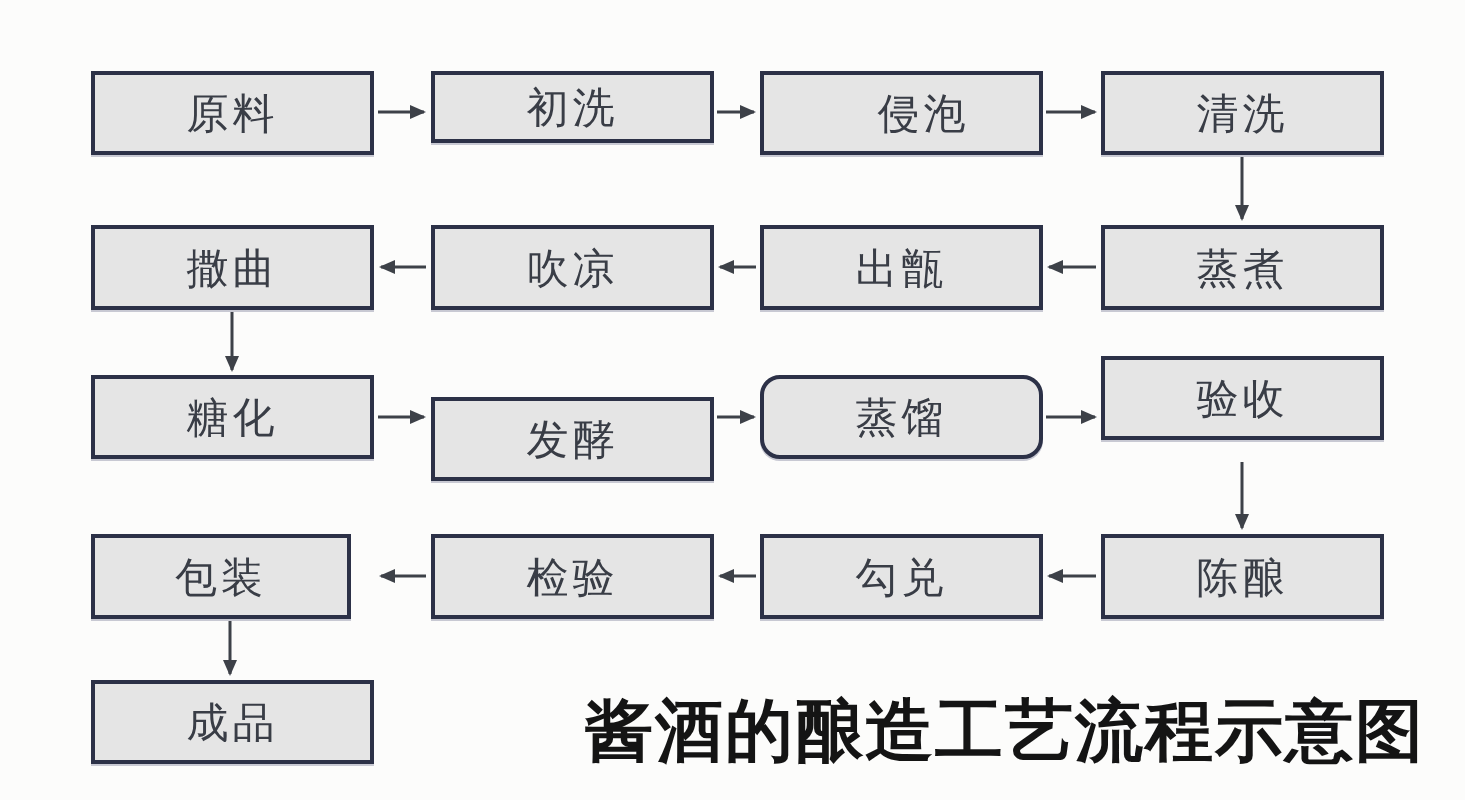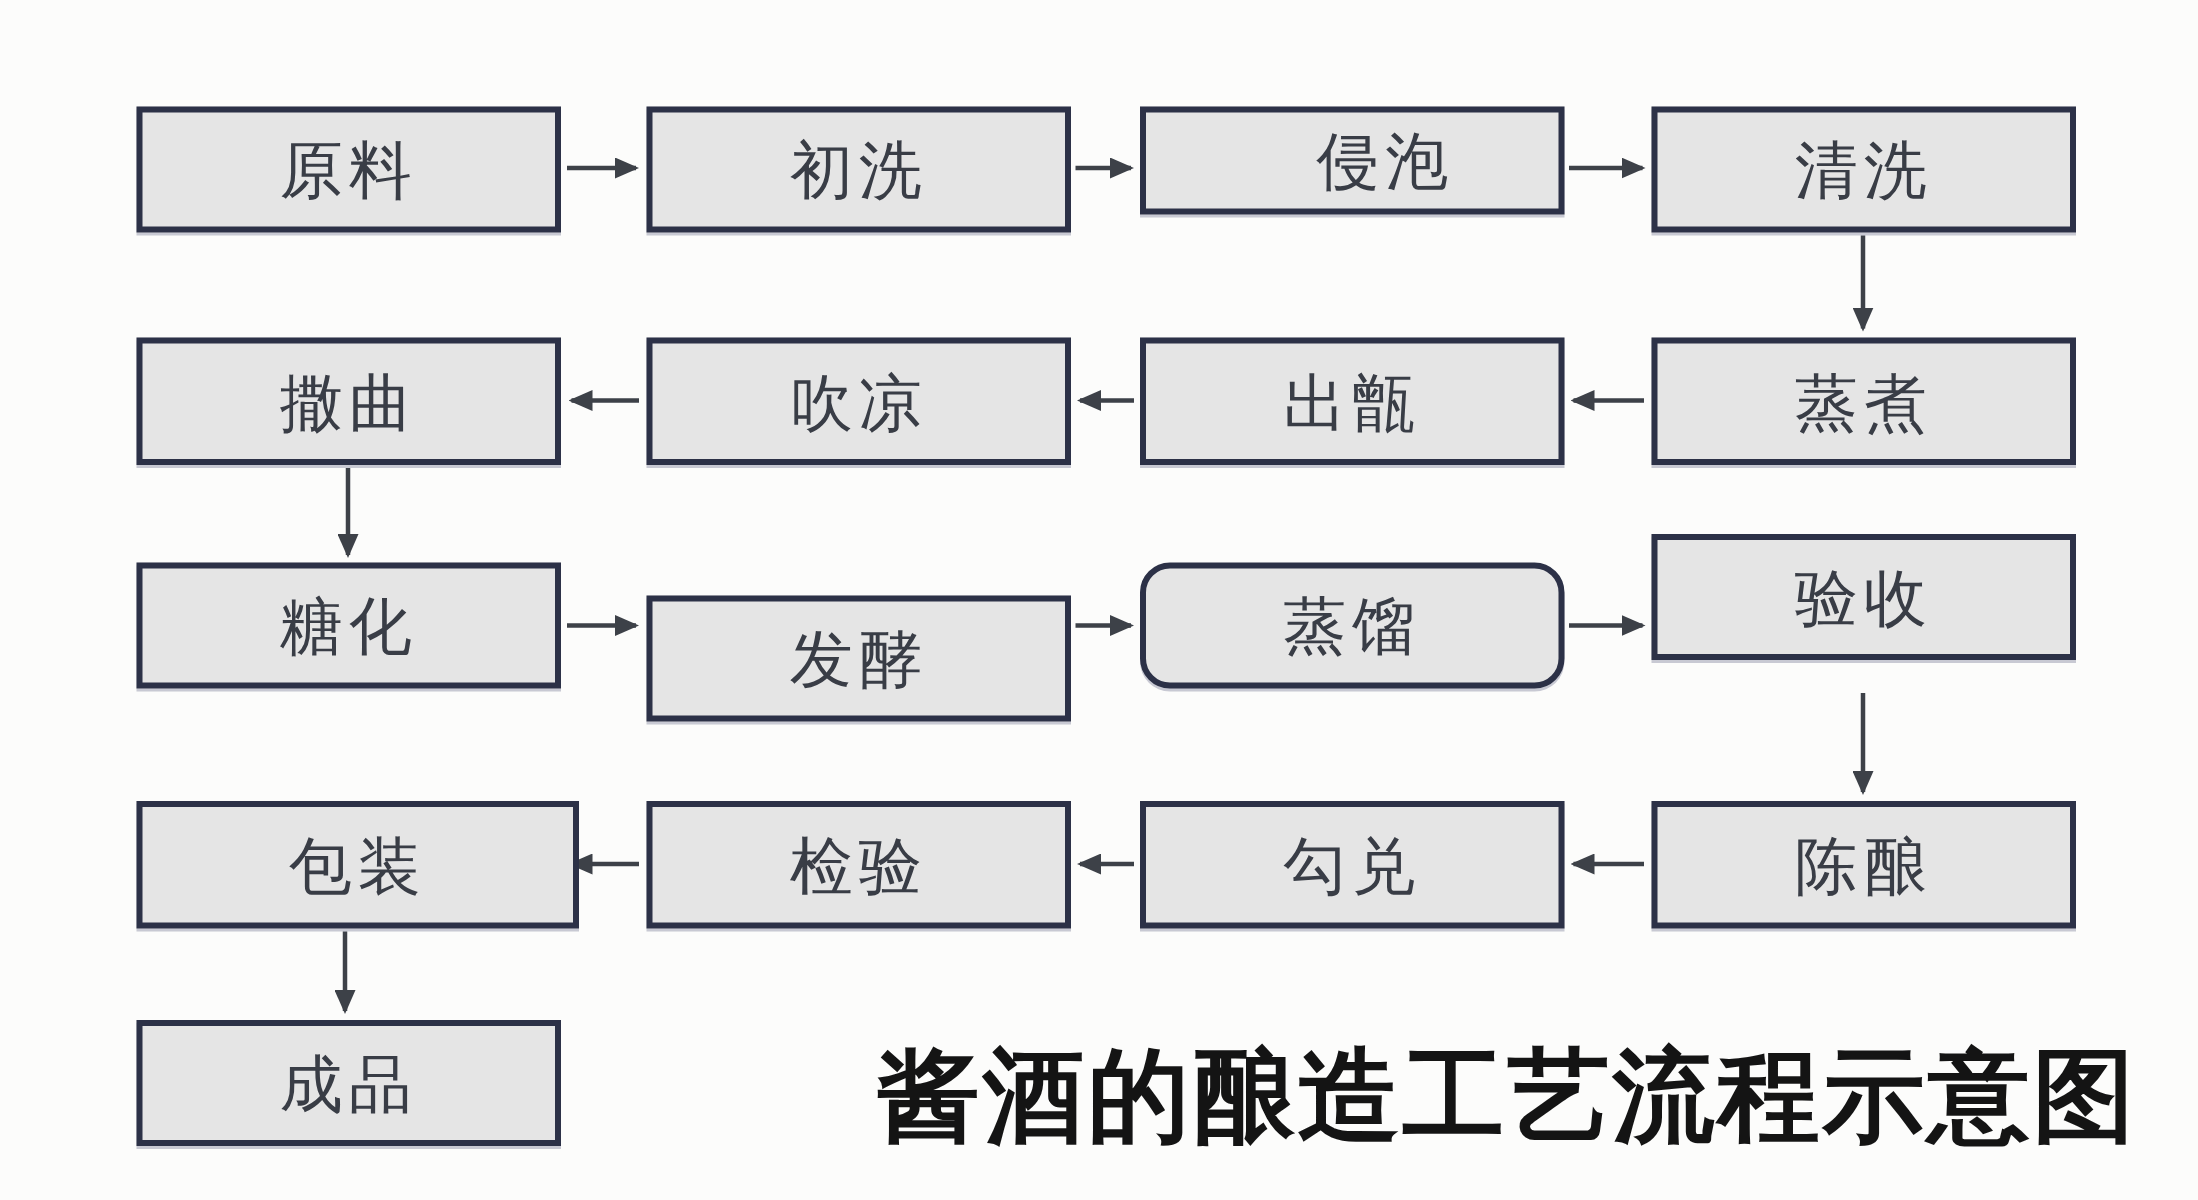--- a/index.html
+++ b/index.html
@@ -90,24 +90,24 @@
       <line x1="756" y1="576" x2="720" y2="576" marker-end="url(#ah)"></line>
       <line x1="426" y1="576" x2="381" y2="576" marker-end="url(#ah)"></line>
 
       <line x1="230" y1="621" x2="230" y2="674" marker-end="url(#ah)"></line>
     </g>
   </svg>
 
   <div class="node" style="left:91px; top:71px; width:283px; height:84px;">
     <span>原料</span>
   </div>
-  <div class="node" style="left:431px; top:71px; width:283px; height:84px;">
+  <div class="node" style="left:431px; top:71px; width:283px; height:72px;">
     <span>初洗</span>
   </div>
-  <div class="node" style="left:760px; top:71px; width:283px; height:72px;padding-left:44px;">
+  <div class="node" style="left:760px; top:71px; width:283px; height:84px;padding-left:44px;">
     <span>侵泡</span>
   </div>
   <div class="node" style="left:1101px; top:71px; width:283px; height:84px;">
     <span>清洗</span>
   </div>
 
   <div class="node" style="left:91px; top:225px; width:283px; height:85px;">
     <span>撒曲</span>
   </div>
   <div class="node" style="left:431px; top:225px; width:283px; height:85px;">
@@ -126,21 +126,21 @@
   <div class="node" style="left:431px; top:375px; width:283px; height:84px;margin-top:22px;">
     <span>发酵</span>
   </div>
   <div class="node" style="left:760px; top:375px; width:283px; height:84px;border-radius:20px;">
     <span>蒸馏</span>
   </div>
   <div class="node" style="left:1101px; top:356px; width:283px; height:84px;">
     <span>验收</span>
   </div>
 
-  <div class="node" style="left:91px; top:534px; width:295px; height:85px;">
+  <div class="node" style="left:91px; top:534px; width:260px; height:85px;">
     <span>包装</span>
   </div>
   <div class="node" style="left:431px; top:534px; width:283px; height:85px;">
     <span>检验</span>
   </div>
   <div class="node" style="left:1101px; top:534px; width:283px; height:85px;">
     <span>陈酿</span>
   </div>
   <div class="node" style="left:760px; top:534px; width:283px; height:85px;">
     <span>勾兑</span>

